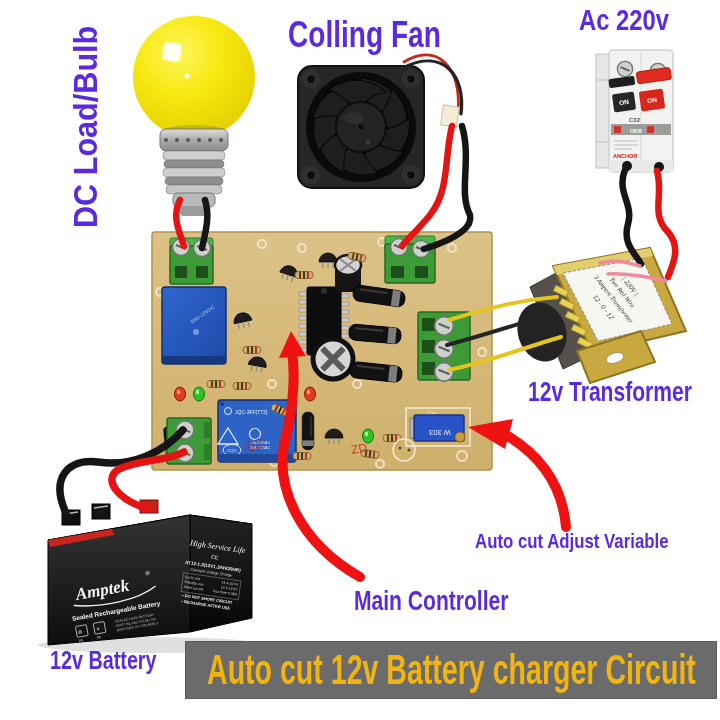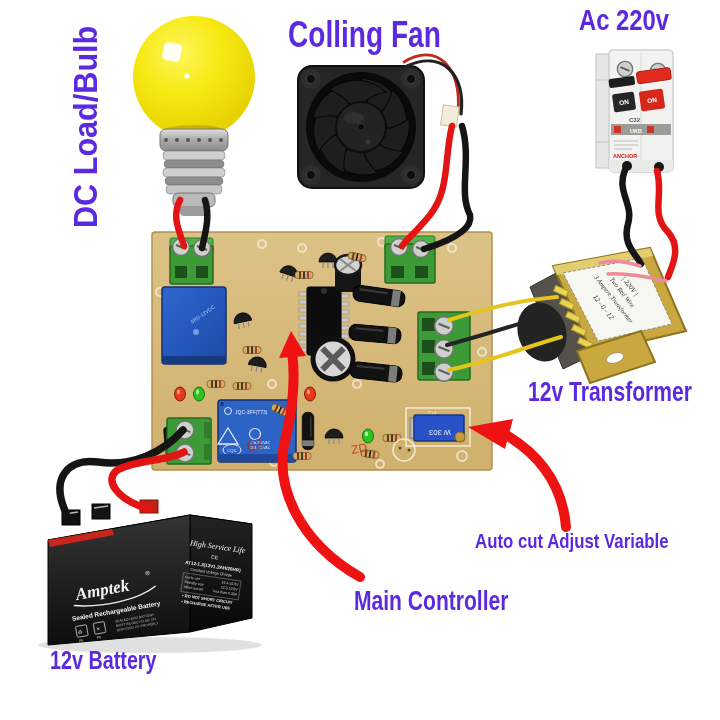--- a/index.html
+++ b/index.html
@@ -441,14 +441,17 @@
 </svg>
 
 <div class="lbl lbl-dc">DC Load/Bulb</div>
 <div class="lbl lbl-fan">Colling Fan</div>
 <div class="lbl lbl-ac">Ac 220v</div>
 <div class="lbl lbl-tr">12v Transformer</div>
 <div class="lbl lbl-adj">Auto cut Adjust Variable</div>
 <div class="lbl lbl-mc">Main Controller</div>
 <div class="lbl lbl-bat">12v Battery</div>
 
-
+<div class="banner">
+  <span>Auto cut 12v Battery charger Circuit</span>
 </div>
 
+</div>
+
 </body></html>

